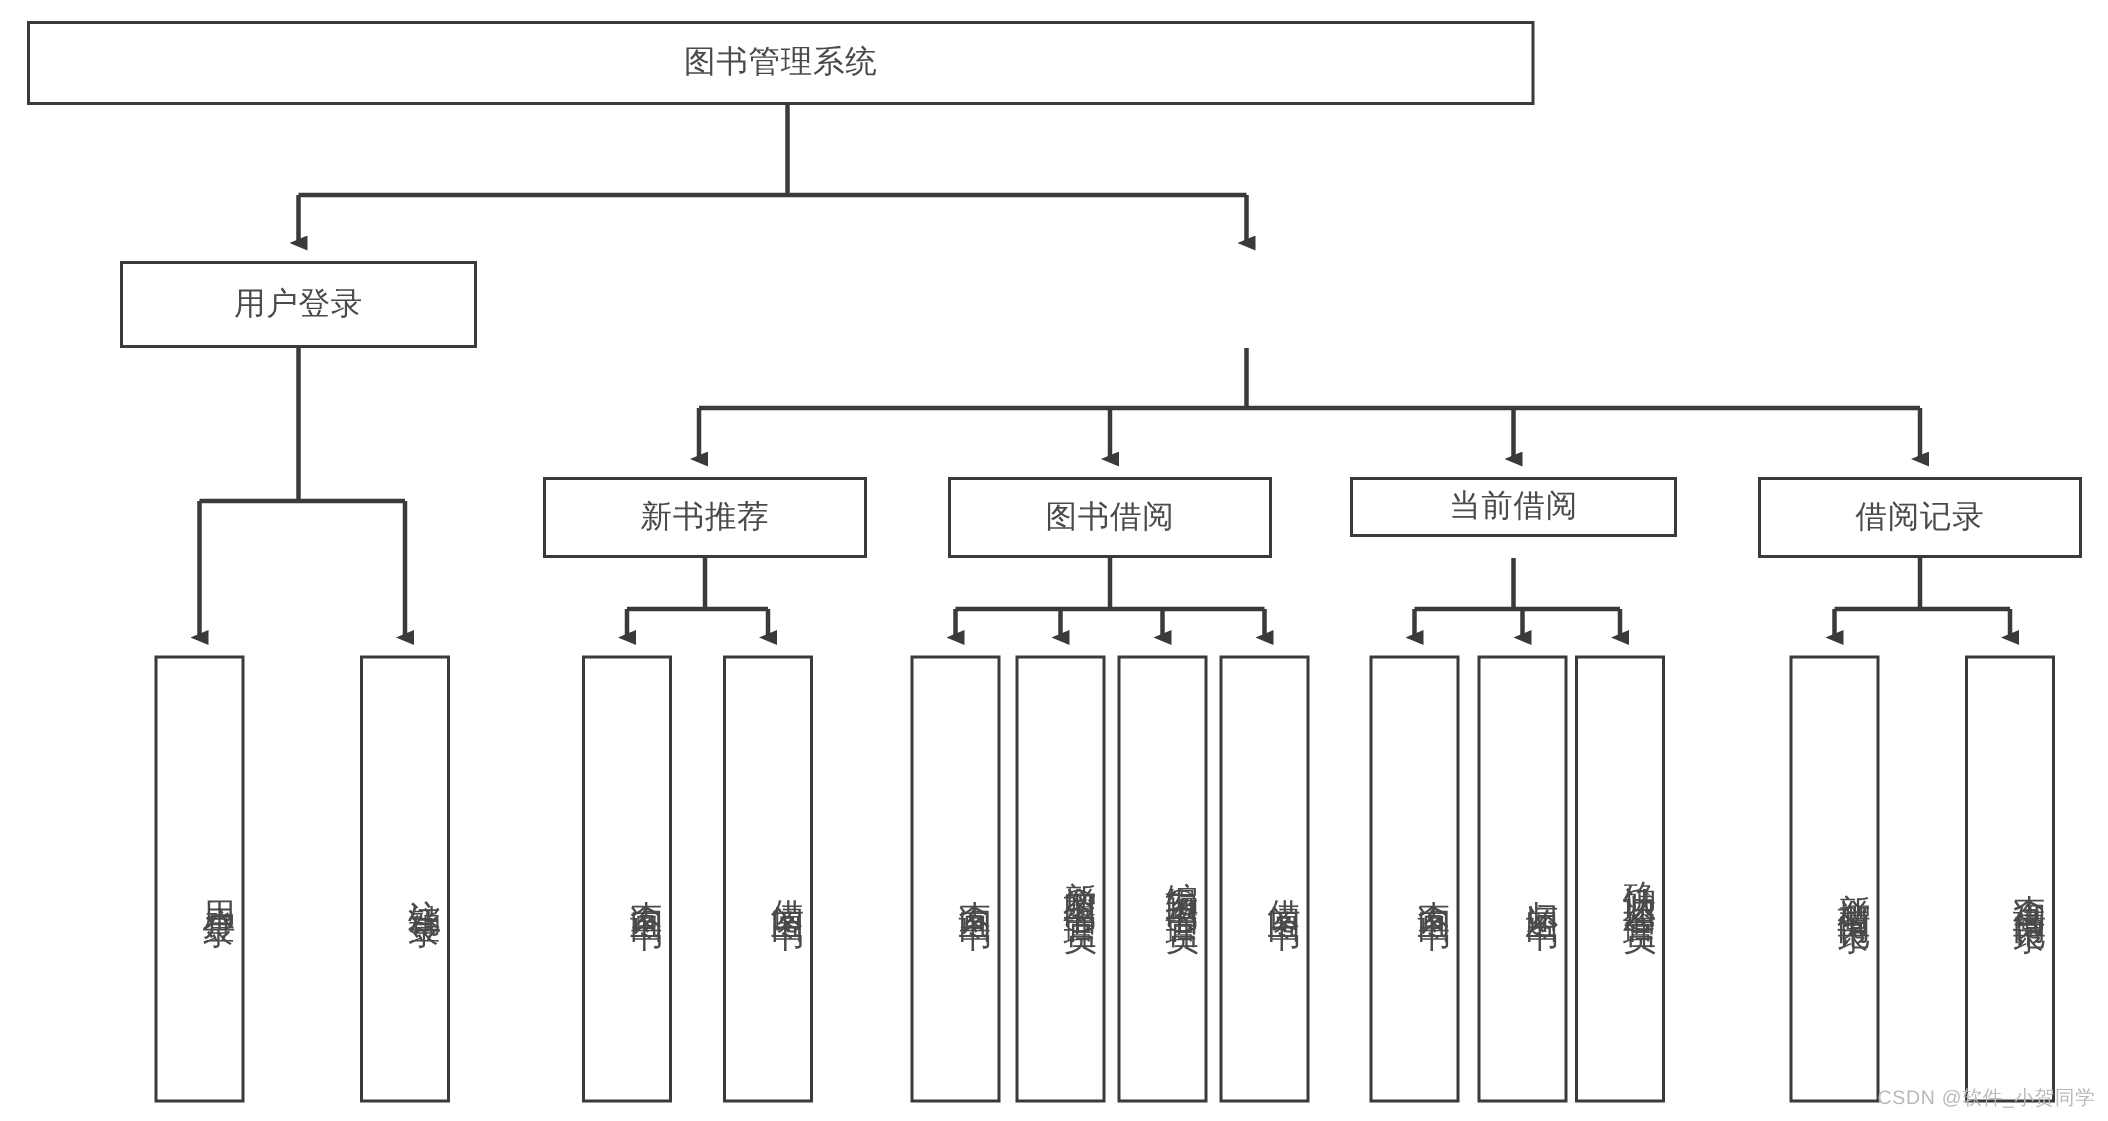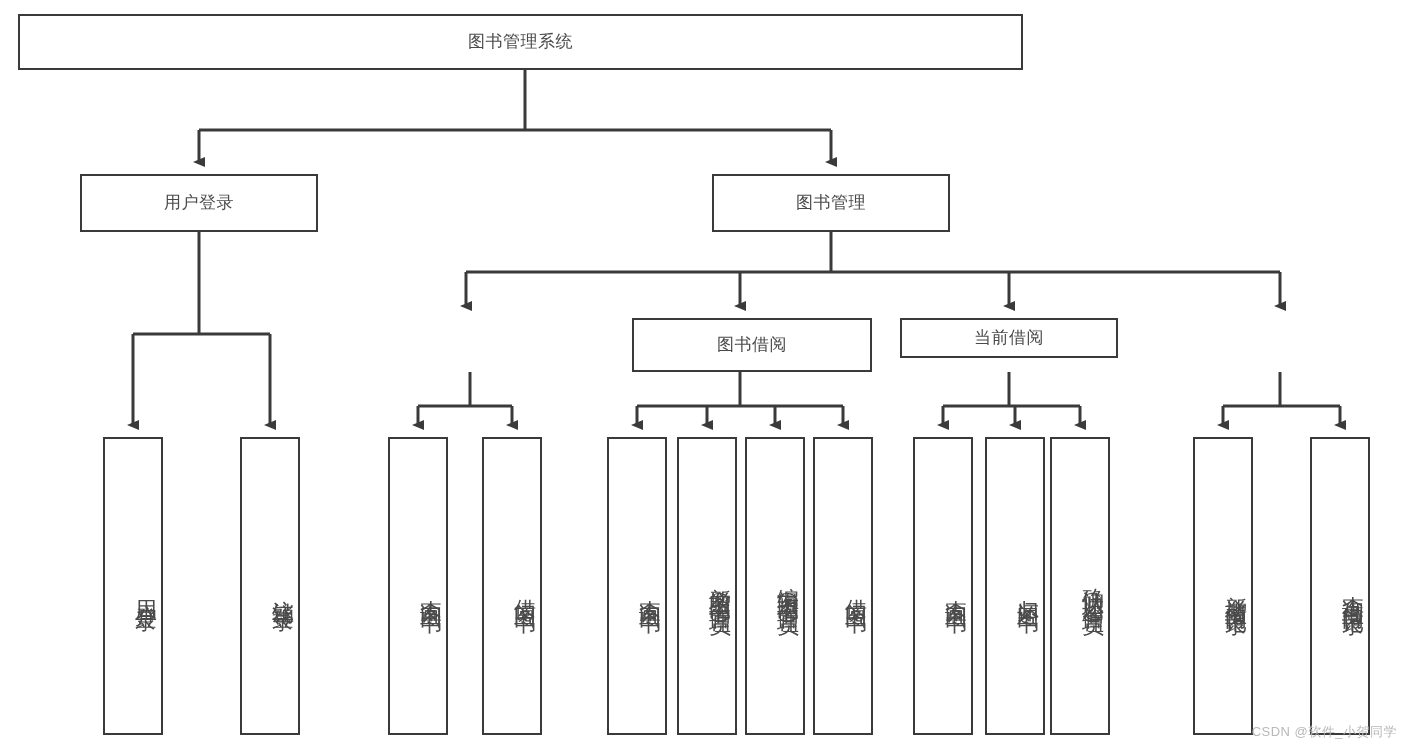--- a/index.html
+++ b/index.html
@@ -30,21 +30,21 @@
     box-sizing: border-box;
     border: 2px solid #3a3a3a;
     background: #ffffff;
     display: flex;
     align-items: center;
     justify-content: center;
     color: #4a4a4a;
     letter-spacing: 0.5px;
   }
   .node.h {
-    font-size: 17px;
+    font-size: 21px;
     line-height: 1.1;
     justify-content: center;
   }
   .node.v {
     writing-mode: vertical-rl;
     text-orientation: upright;
     font-size: 22px;
     line-height: 1.35;
     padding-top: 8px;
     align-items: flex-start;
@@ -119,29 +119,32 @@
     </g>
   </svg>
 
   <div class="node h" style="left:18px;top:14px;width:1005px;height:56px;">
     <span>图书管理系统</span>
   </div>
 
   <div class="node h" style="left:80px;top:174px;width:238px;height:58px;">
     <span>用户登录</span>
   </div>
-  <div class="node h" style="left:712px;top:174px;width:238px;height:58px;">
-    <span>图书管理</span>
+
+  <div class="node h" style="left:362px;top:318px;width:216px;height:54px;">
+    <span>新书推荐</span>
   </div>
-
-  <div class="node h" style="left:632px;top:318px;width:240px;height:54px;">
+  <div class="node h" style="left:632px;top:318px;width:216px;height:54px;">
     <span>图书借阅</span>
   </div>
   <div class="node h" style="left:900px;top:318px;width:218px;height:40px;">
     <span>当前借阅</span>
+  </div>
+  <div class="node h" style="left:1172px;top:318px;width:216px;height:54px;">
+    <span>借阅记录</span>
   </div>
 
   <div class="node v" style="left:103px;top:437px;width:60px;height:298px;">
     <span>用户登录</span>
   </div>
   <div class="node v" style="left:240px;top:437px;width:60px;height:298px;">
     <span>注销登录</span>
   </div>
 
   <div class="node v" style="left:388px;top:437px;width:60px;height:298px;">

